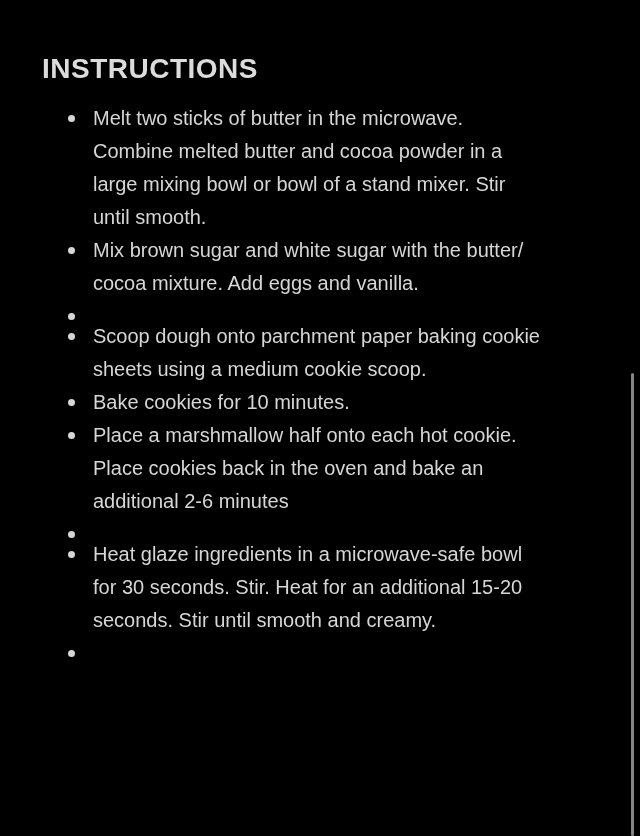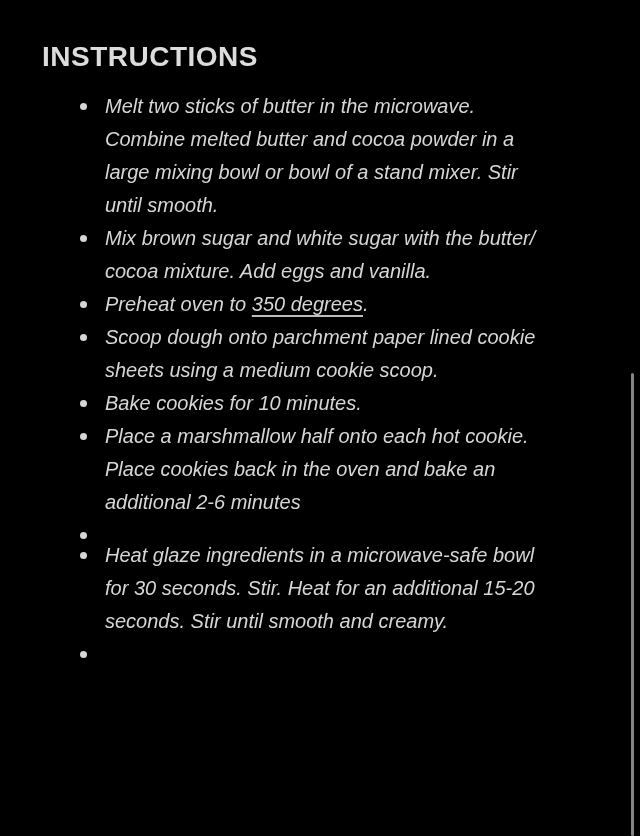--- a/index.html
+++ b/index.html
@@ -6,35 +6,34 @@
   body {
     width: 640px;
     height: 836px;
     background: #000000;
     color: #d6d6d6;
     font-family: "Liberation Sans", sans-serif;
     overflow: hidden;
     position: relative;
   }
   main.content {
-    padding: 40px 34px 0 42px;
+    padding: 52px 34px 0 42px;
   }
   h1.section-title {
     margin: 0 0 16px 0;
     font-size: 28px;
     line-height: 34px;
     font-weight: 700;
     letter-spacing: 0.5px;
     color: #dcdcdc;
   }
   ul.instructions-list {
     list-style: none;
-    margin: 12px;
+    margin: 0;
     padding: 0;
-    font-style: italic;
   }
   ul.instructions-list li {
     display: flex;
     align-items: flex-start;
   }
   .bullet {
     flex: 0 0 auto;
     width: 7px;
     height: 7px;
     border-radius: 50%;
@@ -80,25 +79,24 @@
 large mixing bowl or bowl of a stand mixer. Stir
 until smooth.</span>
     </li>
     <li>
       <span class="bullet"></span>
       <span class="txt">Mix brown sugar and white sugar with the butter/
 cocoa mixture. Add eggs and vanilla.</span>
     </li>
     <li>
       <span class="bullet"></span>
-      <span class="txt"><span>Preheat oven to </span><a class="deg-link">350 degrees</a><span>.</span></span>
     </li>
     <li>
       <span class="bullet"></span>
-      <span class="txt">Scoop dough onto parchment paper lined cookie
+      <span class="txt">Scoop dough onto parchment paper baking cookie
 sheets using a medium cookie scoop.</span>
     </li>
     <li>
       <span class="bullet"></span>
       <span class="txt">Bake cookies for 10 minutes.</span>
     </li>
     <li>
       <span class="bullet"></span>
       <span class="txt">Place a marshmallow half onto each hot cookie.
 Place cookies back in the oven and bake an

